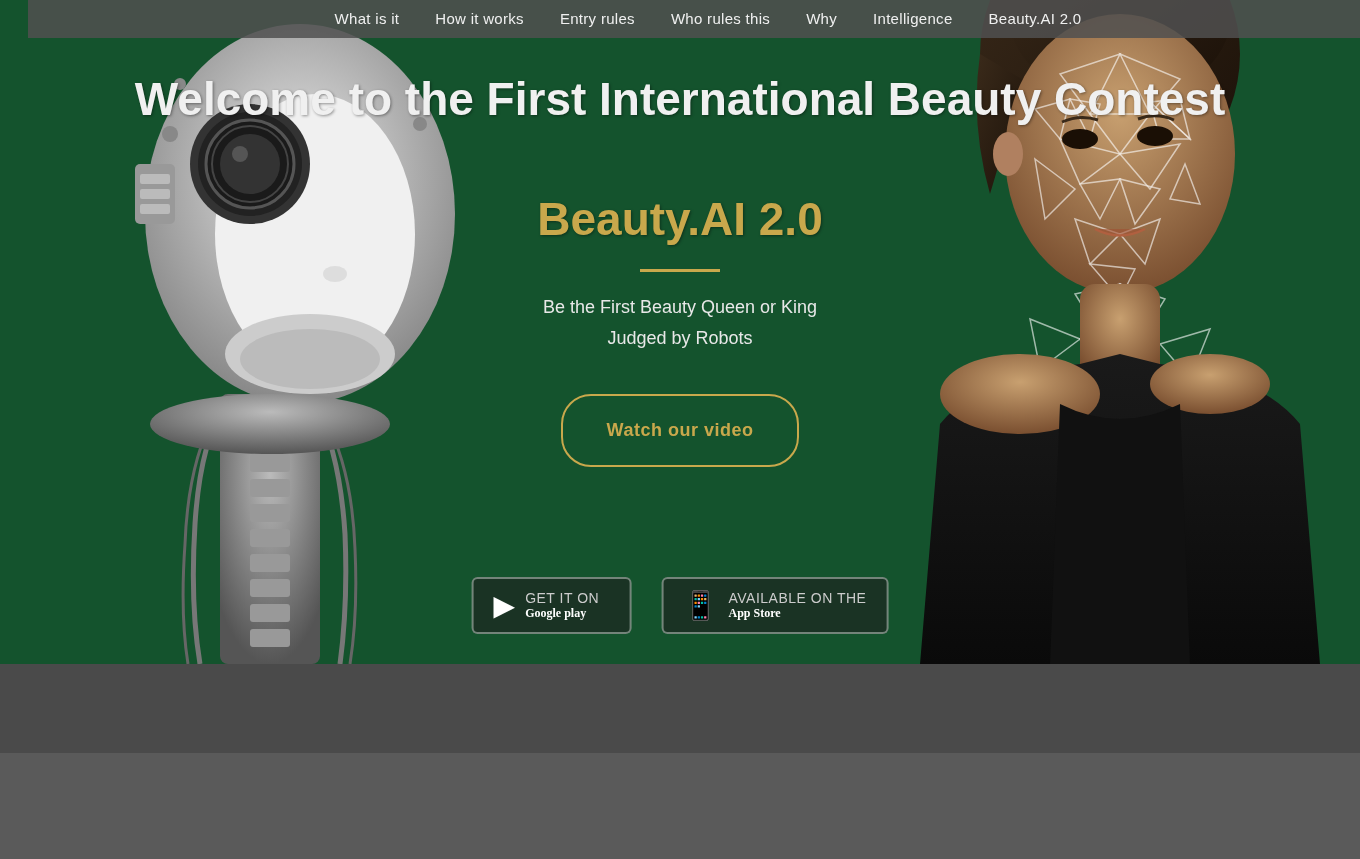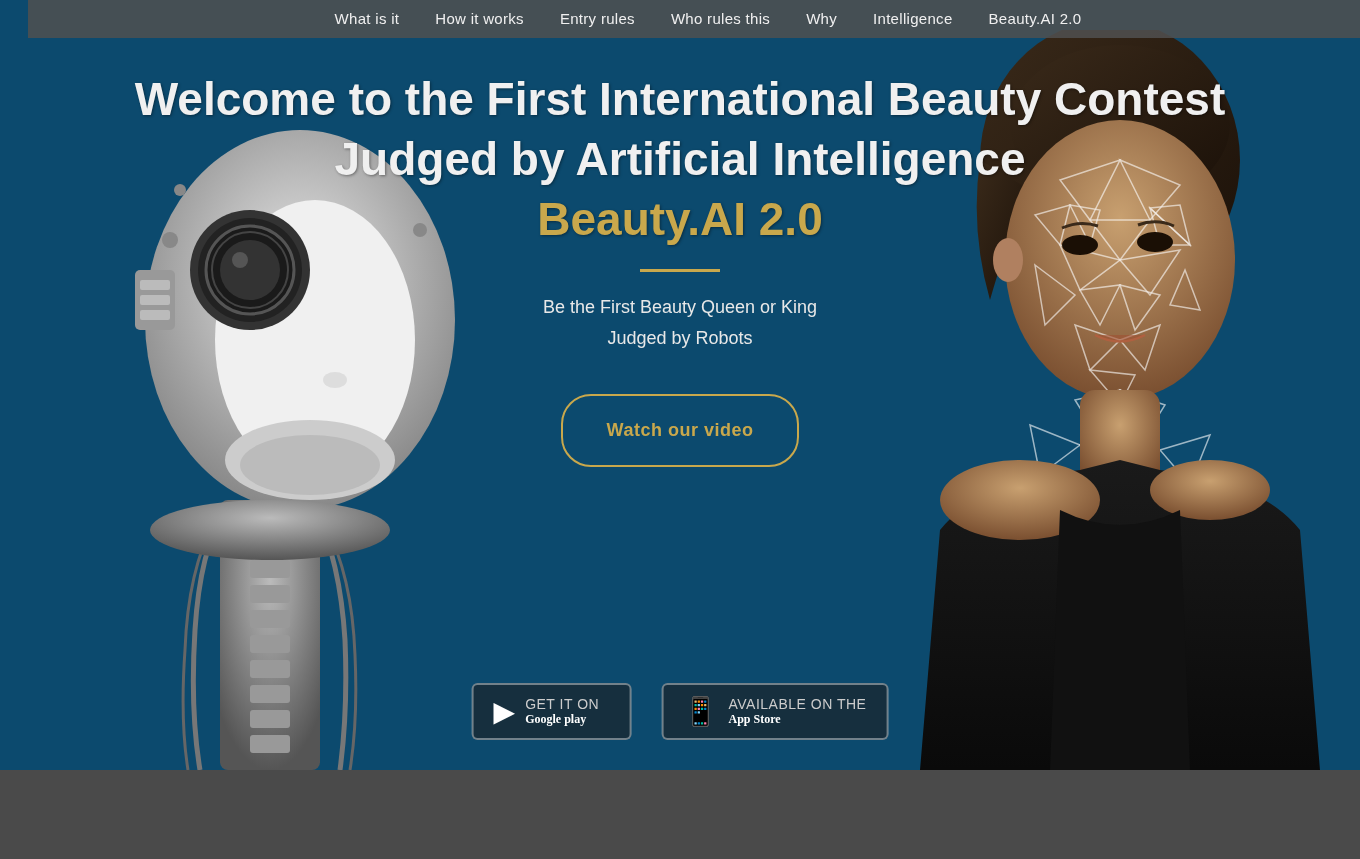--- a/index.html
+++ b/index.html
@@ -43,22 +43,22 @@
       font-size: 15px;
       font-weight: 500;
       letter-spacing: 0.3px;
       white-space: nowrap;
     }
 
     
     .hero {
       position: relative;
       width: 1360px;
-      height: 770px;
-      background-color: #0c4a6e;
+      height: 664px;
+      background-color: #14532d;
       overflow: hidden;
       display: flex;
       flex-direction: column;
       align-items: center;
       padding-top: 60px;
     }
 
     
     .hero-content {
       position: relative;
@@ -347,21 +347,21 @@
 
       <path d="M215 305 Q240 318 265 305" stroke="#b06040" stroke-width="2.5" fill="rgba(160,80,50,0.6)"></path>
 
       <ellipse cx="128" cy="230" rx="15" ry="22" fill="#b08060"></ellipse>
     </svg>
   </div>
 
   <div class="hero-content">
     <h1 class="hero-title">
       <span>Welcome to the First International Beauty Contest</span><br>
-      <span>Judged by Artificial Intelligence</span><br>
+      <br>
       <span class="gold">Beauty.AI 2.0</span>
     </h1>
 
     <div class="hero-divider"></div>
 
     <p class="hero-subtitle">
       <span>Be the First Beauty Queen or King</span><br>
       <span>Judged by Robots</span>
     </p>
 

